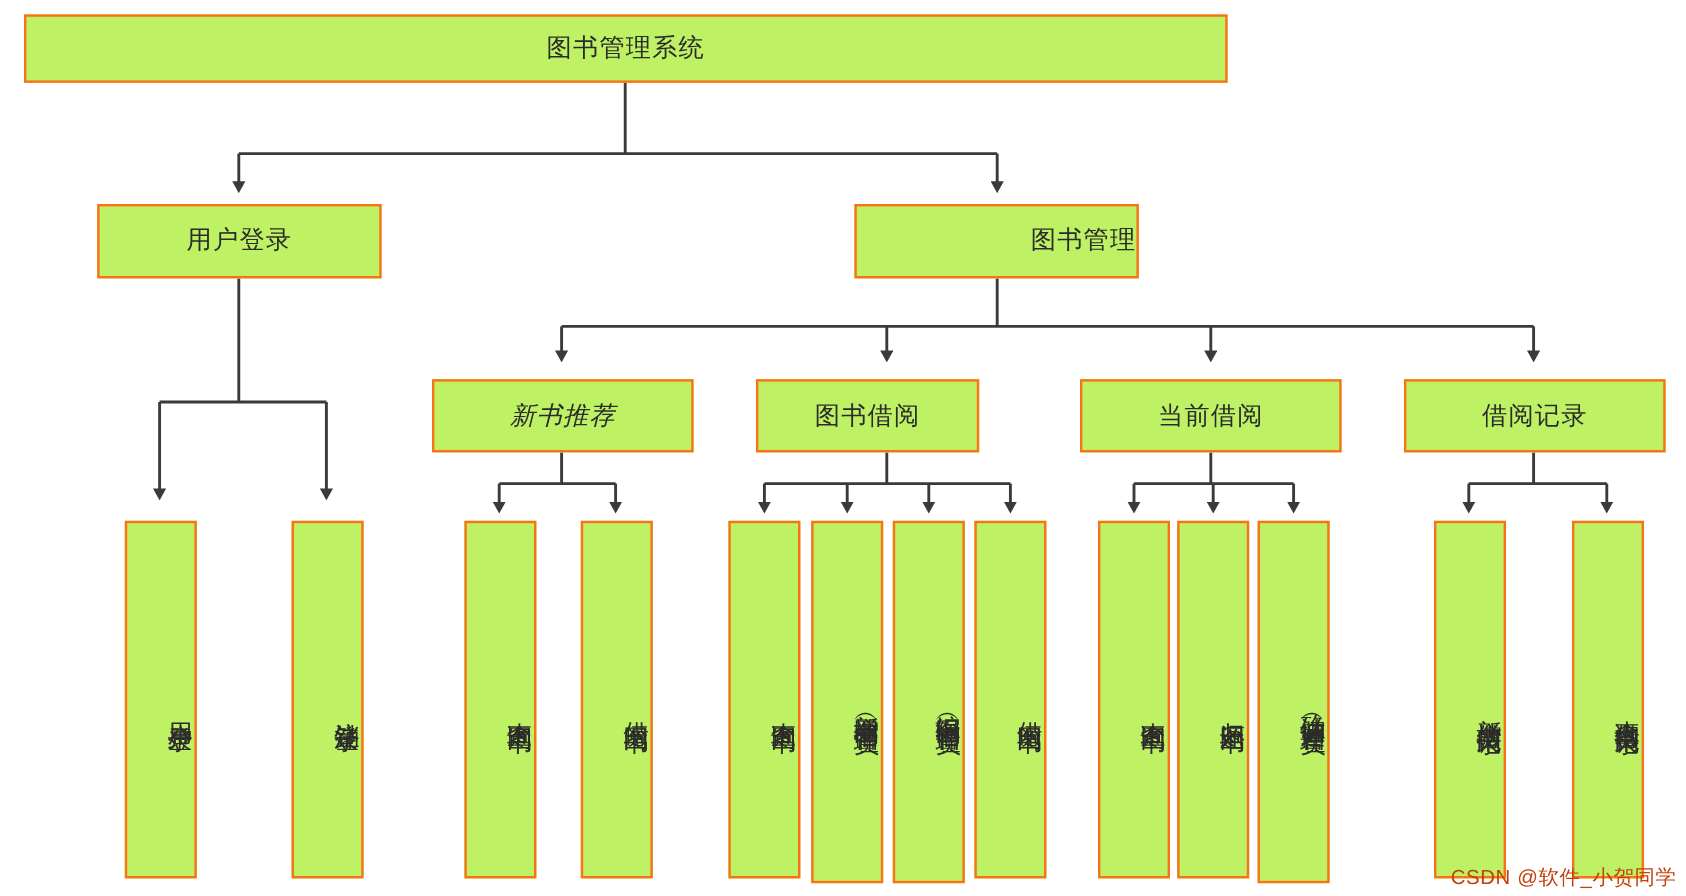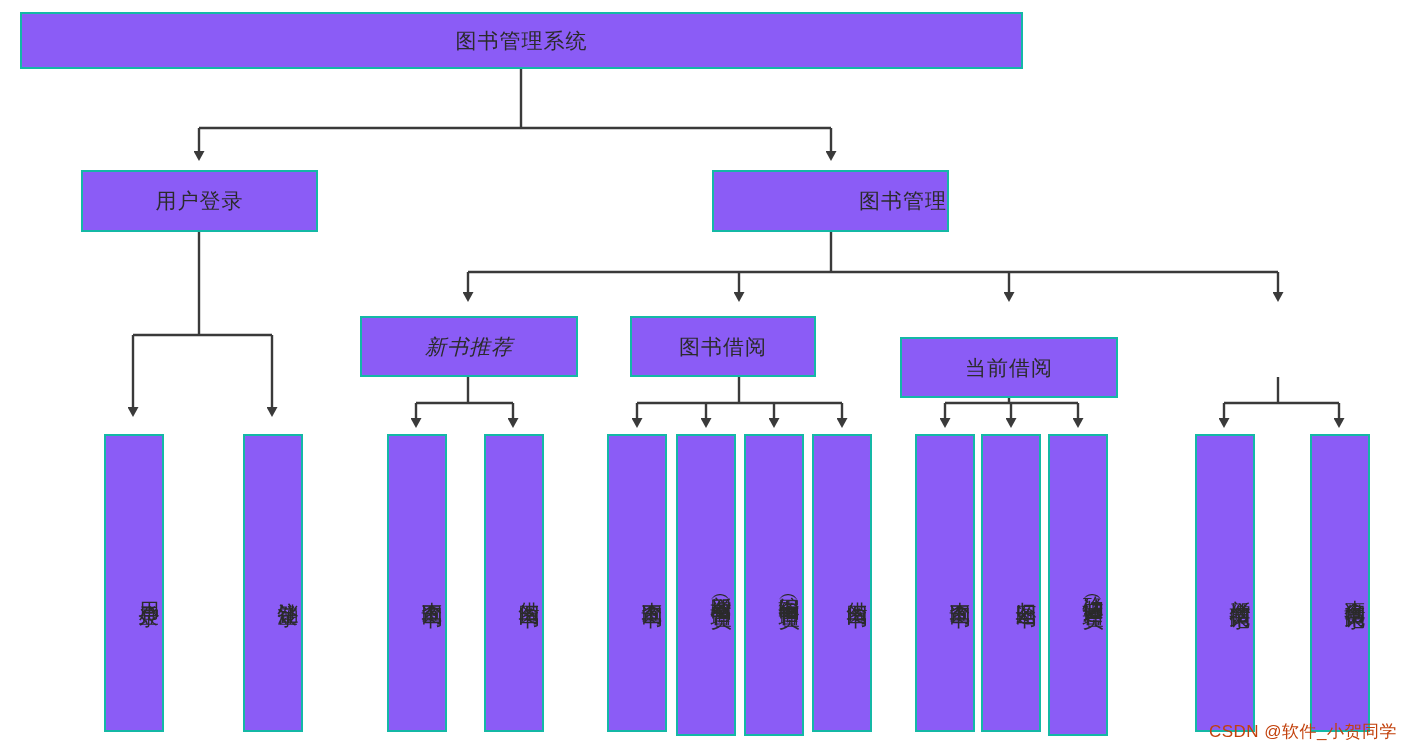--- a/index.html
+++ b/index.html
@@ -21,22 +21,22 @@
     position: absolute;
     left: 0;
     top: 0;
     width: 1405px;
     height: 747px;
     pointer-events: none;
   }
   .node {
     position: absolute;
     box-sizing: border-box;
-    border: 2px solid #14b8a6;
-    background: #8b5cf6;
+    border: 2px solid #f97316;
+    background: #bef264;
     display: flex;
     align-items: center;
     justify-content: center;
     color: #2b2b2b;
   }
   .node.h {
     font-size: 21px;
     letter-spacing: 1px;
     line-height: 1.2;
   }
@@ -139,24 +139,27 @@
   </div>
 
   <div class="node h" style="left:360px; top:316px; width:218px; height:61px;font-style:italic;">
     <span class="node-label">新书推荐</span>
   </div>
 
   <div class="node h" style="left:630px; top:316px; width:186px; height:61px;">
     <span class="node-label">图书借阅</span>
   </div>
 
-  <div class="node h" style="left:900px; top:316px; width:218px; height:61px;margin-top:21px;">
+  <div class="node h" style="left:900px; top:316px; width:218px; height:61px;">
     <span class="node-label">当前借阅</span>
   </div>
 
+  <div class="node h" style="left:1170px; top:316px; width:218px; height:61px;">
+    <span class="node-label">借阅记录</span>
+  </div>
 
   <div class="node v" style="left:104px; top:434px; width:60px; height:298px;">
     <span class="node-label">用户登录</span>
   </div>
 
   <div class="node v" style="left:243px; top:434px; width:60px; height:298px;">
     <span class="node-label">注销登录</span>
   </div>
 
   <div class="node v" style="left:387px; top:434px; width:60px; height:298px;">

